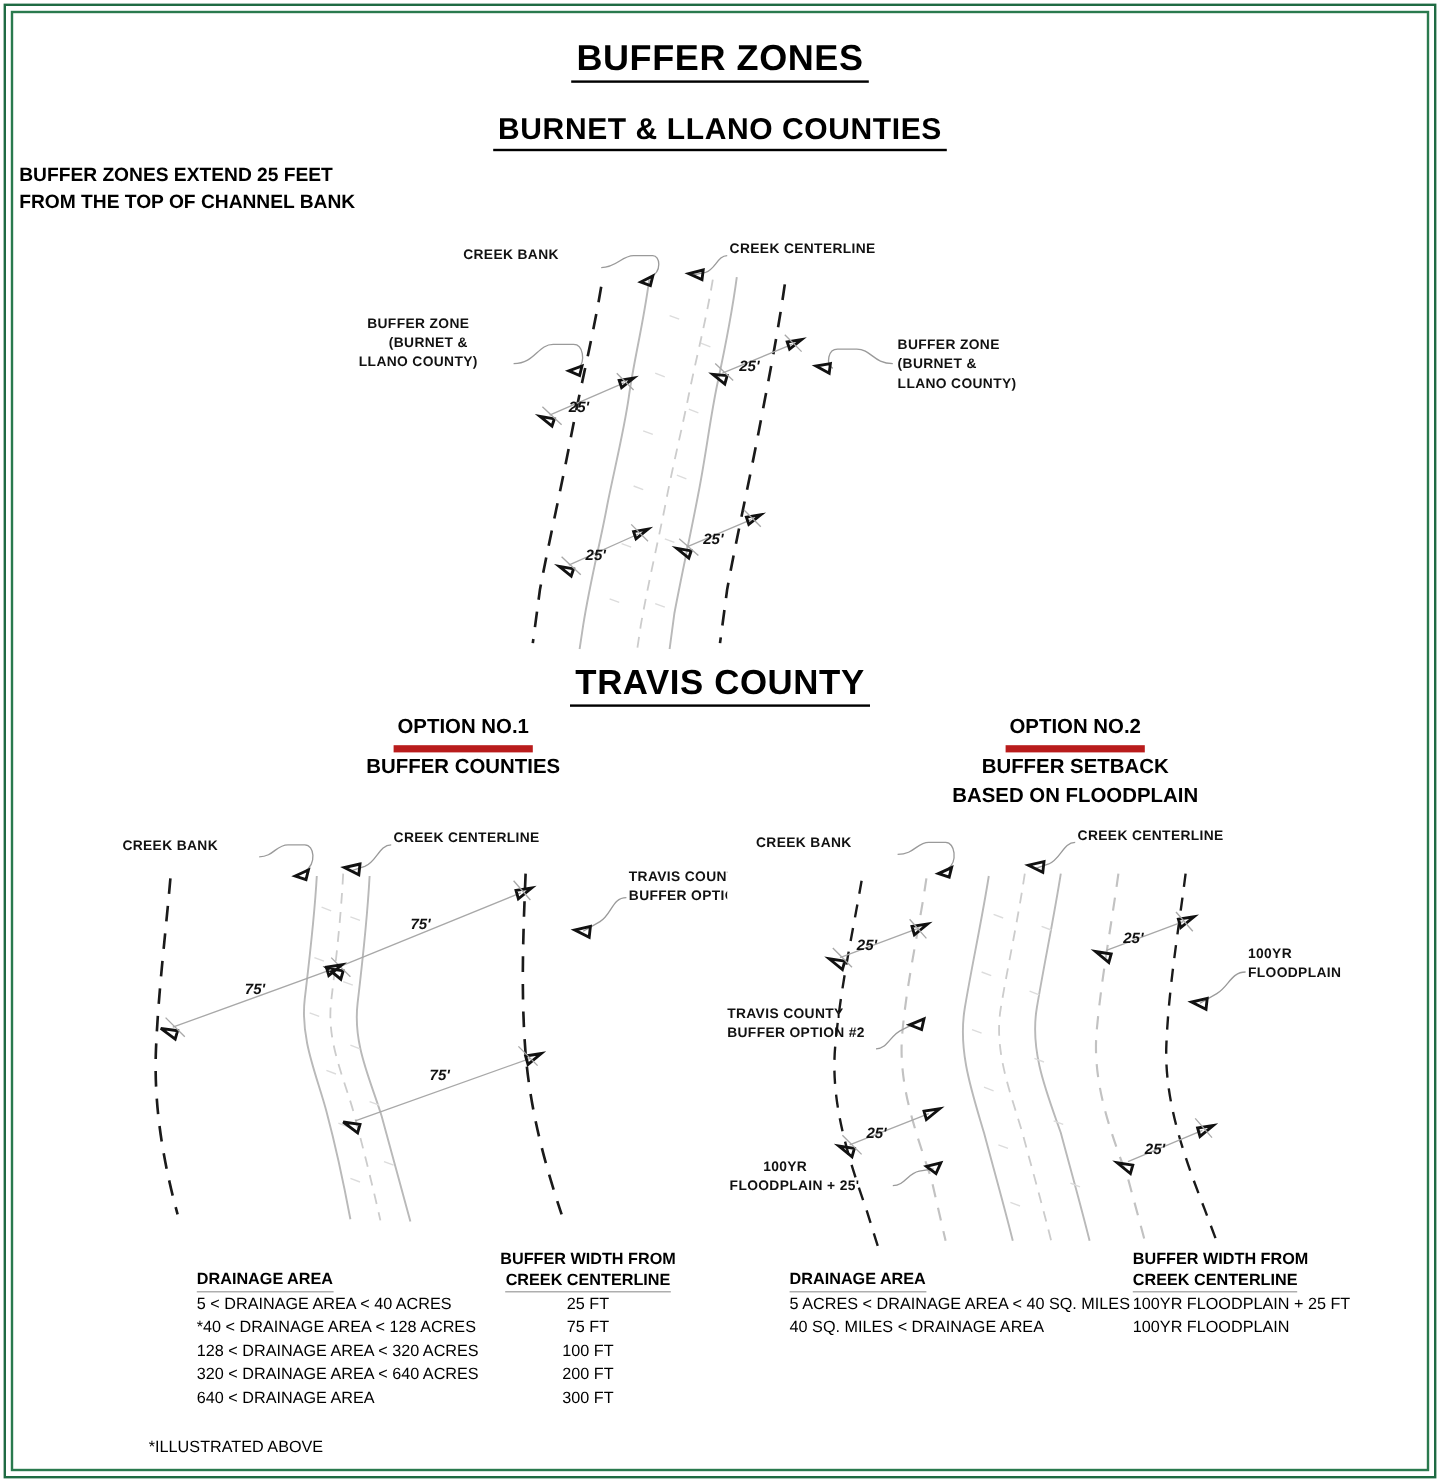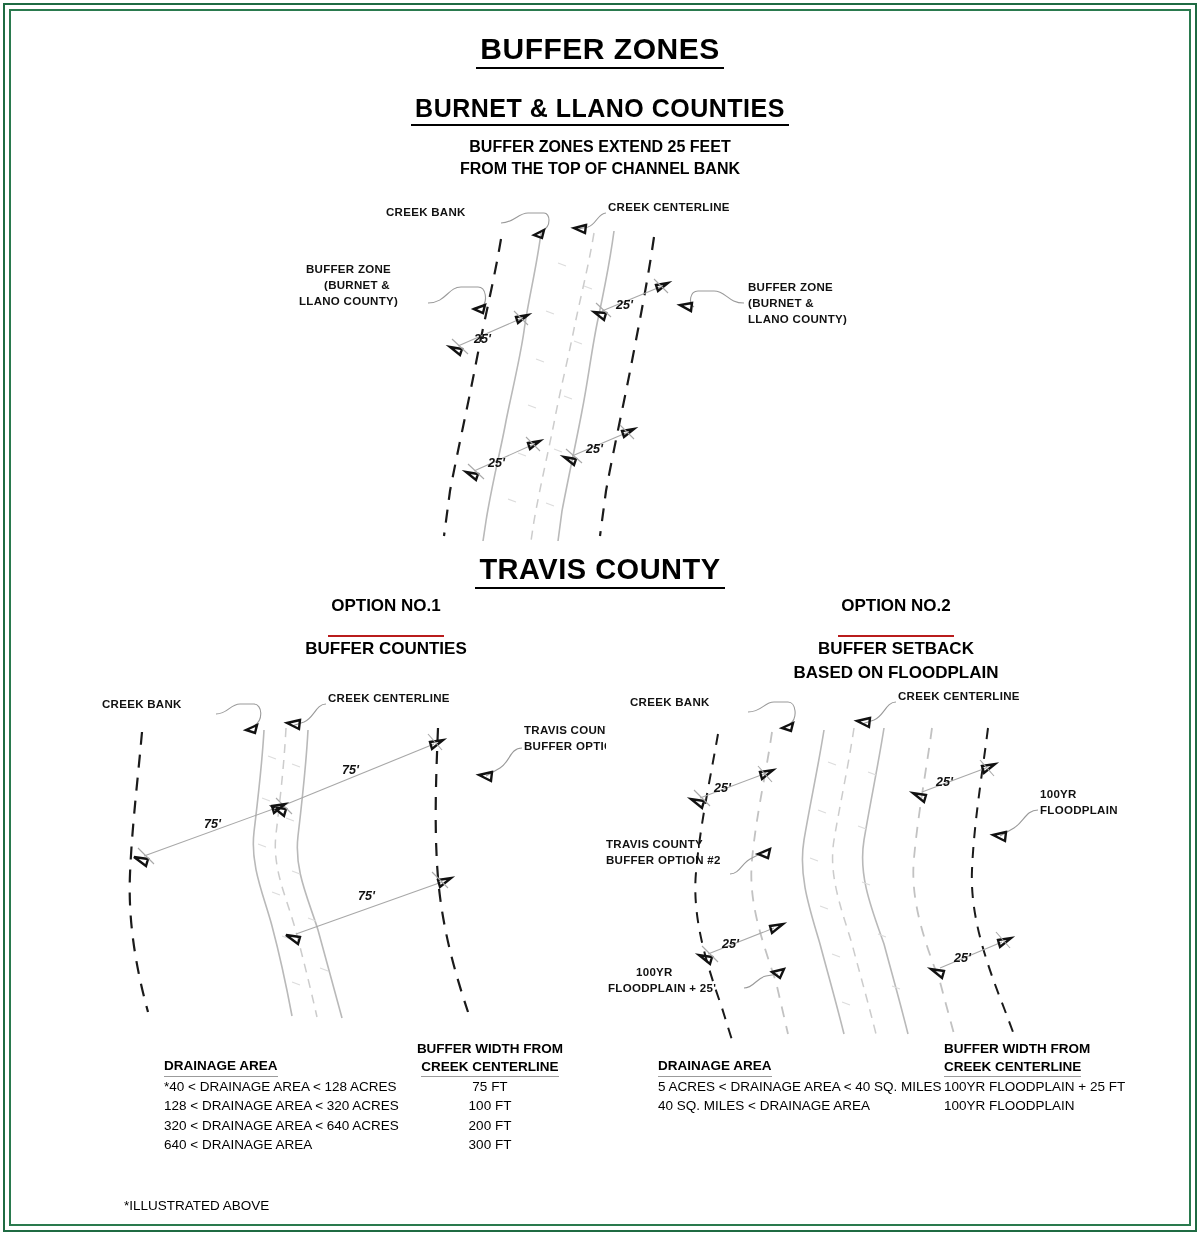--- a/index.html
+++ b/index.html
@@ -46,38 +46,38 @@
     font-weight: bold;
     letter-spacing: 0.5px;
   }
   .ul {
     display: inline-block;
     border-bottom: 2px solid #000;
     padding: 0 4px 1px 4px;
   }
   .ul-thin {
     display: inline-block;
-    border-bottom: 2px solid #b91c1c;
-    padding: 0 3px 17px 3px;
+    border-bottom: 6px solid #b91c1c;
+    padding: 0 3px 3px 3px;
   }
 
   #title-buffer-zones {
     position: absolute;
     left: 0; right: 0; top: 16px;
     font-size: 30px;
   }
   #title-burnet {
     position: absolute;
     left: 0; right: 0; top: 78px;
     font-size: 25px;
   }
   #sub-burnet {
     position: absolute;
     left: 0; right: 0; top: 120px;
-    text-align: center;
+    text-align: left;
     font-size: 16px;
     font-weight: bold;
     line-height: 22px;
   }
   #title-travis {
     position: absolute;
     left: 0; right: 0; top: 537px;
     font-size: 29px;
   }
   #opt1-head {
@@ -428,20 +428,24 @@
         <span class="u2">CREEK CENTERLINE</span>
       </div>
 
       <div class="row">
         <div class="c1 hdr">
           <span class="hdr-left-ul">DRAINAGE AREA</span>
         </div>
       </div>
 
       <div class="row" style="position:relative">
+        <div class="c1">5 &lt; DRAINAGE AREA &lt; 40 ACRES</div>
+        <div class="val">25 FT</div>
+      </div>
+      <div class="row" style="position:relative">
         <div class="c1">*40 &lt; DRAINAGE AREA &lt; 128 ACRES</div>
         <div class="val">75 FT</div>
       </div>
       <div class="row" style="position:relative">
         <div class="c1">128 &lt; DRAINAGE AREA &lt; 320 ACRES</div>
         <div class="val">100 FT</div>
       </div>
       <div class="row" style="position:relative">
         <div class="c1">320 &lt; DRAINAGE AREA &lt; 640 ACRES</div>
         <div class="val">200 FT</div>

